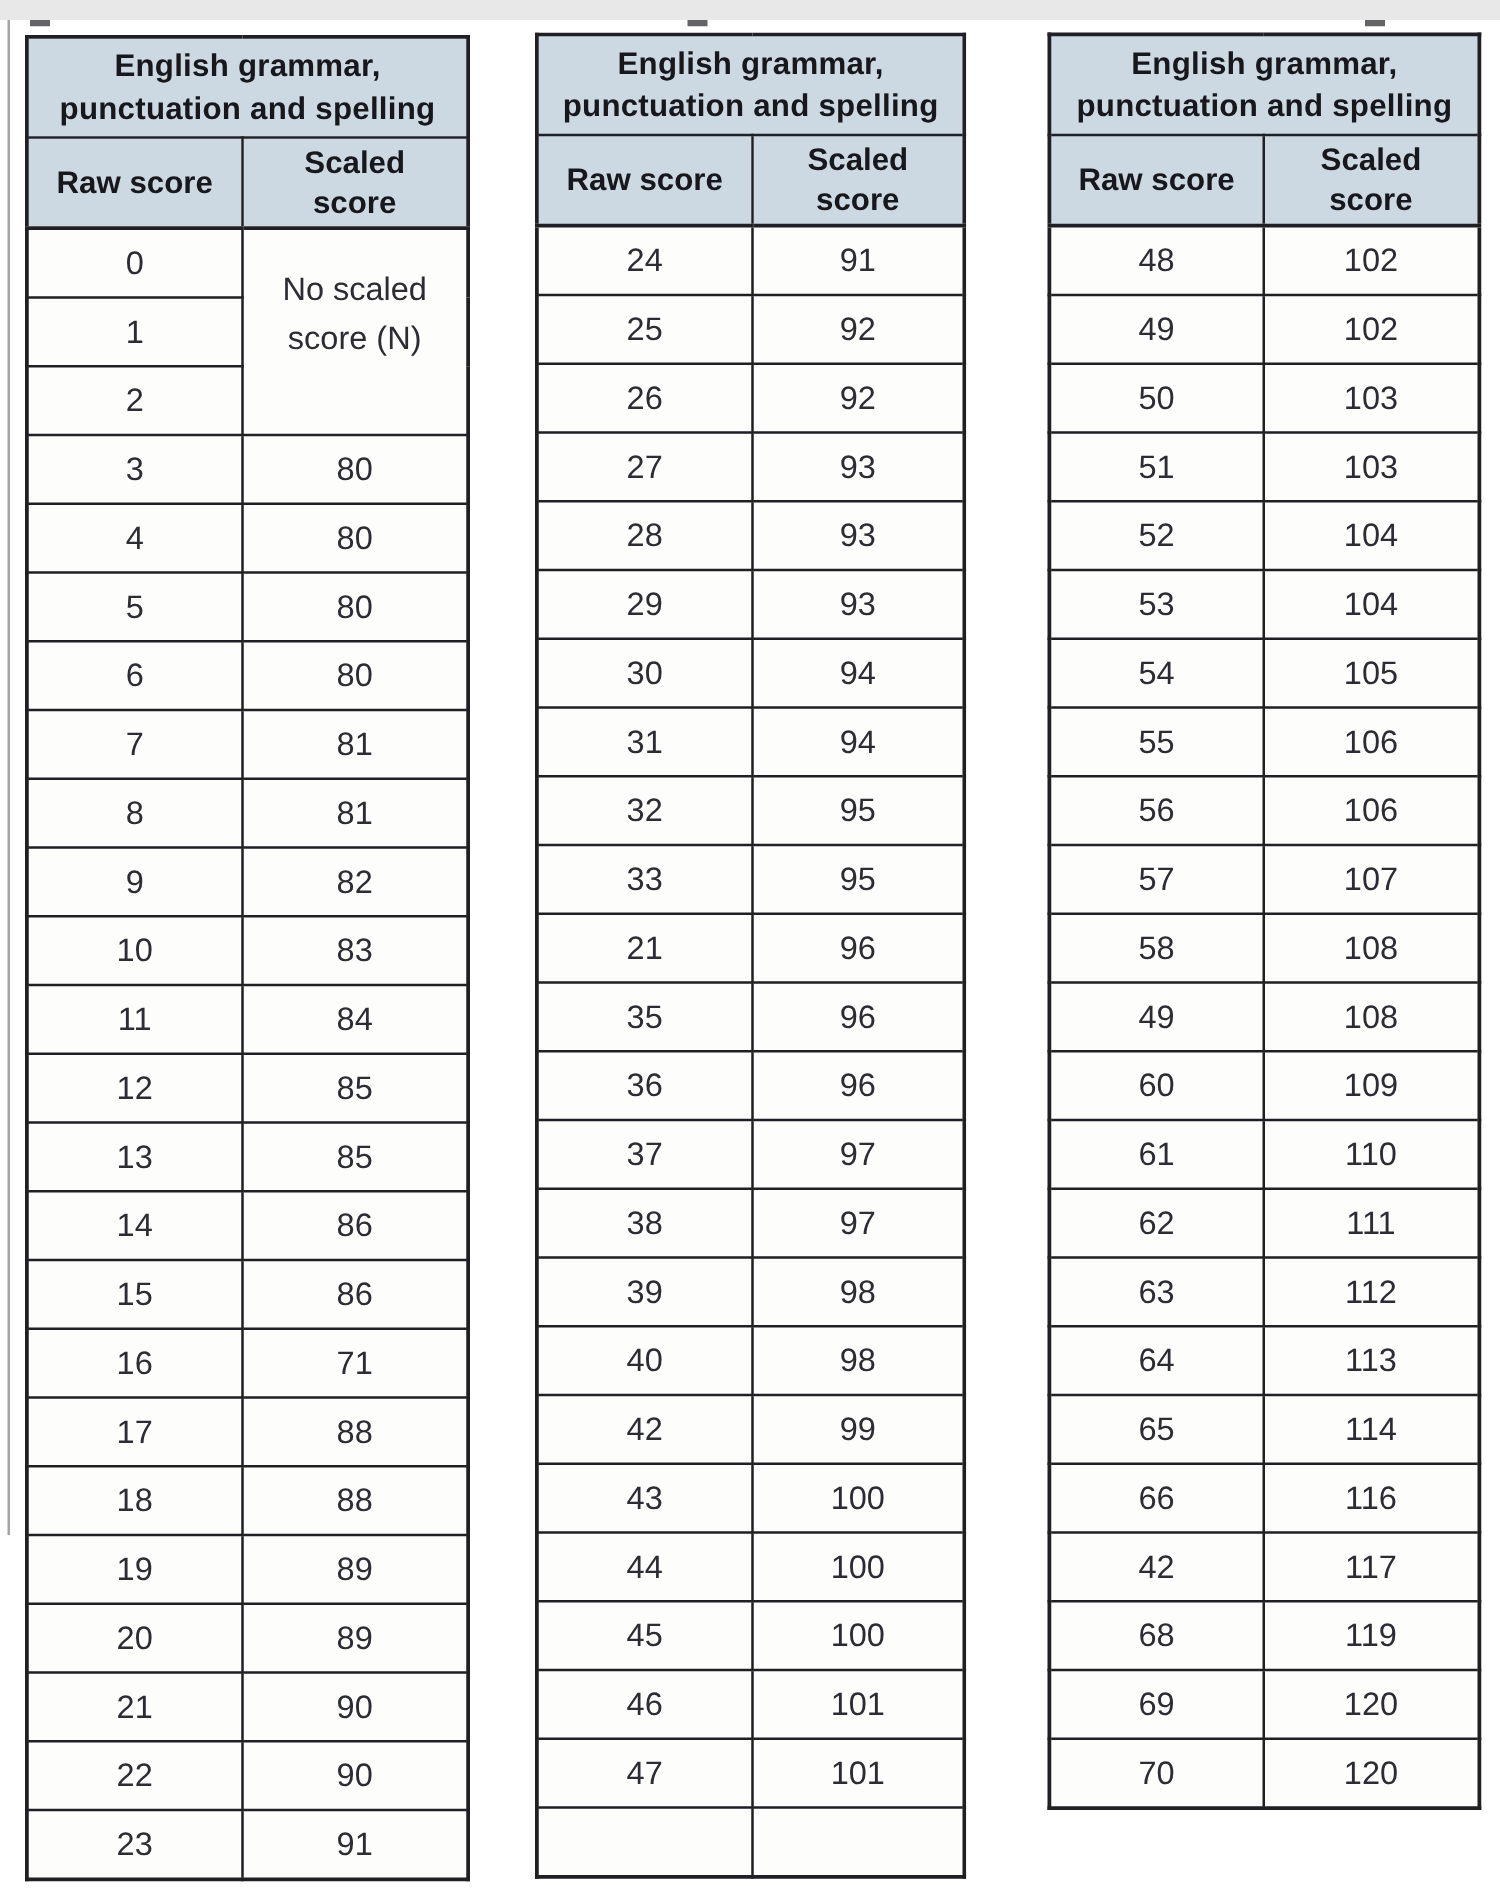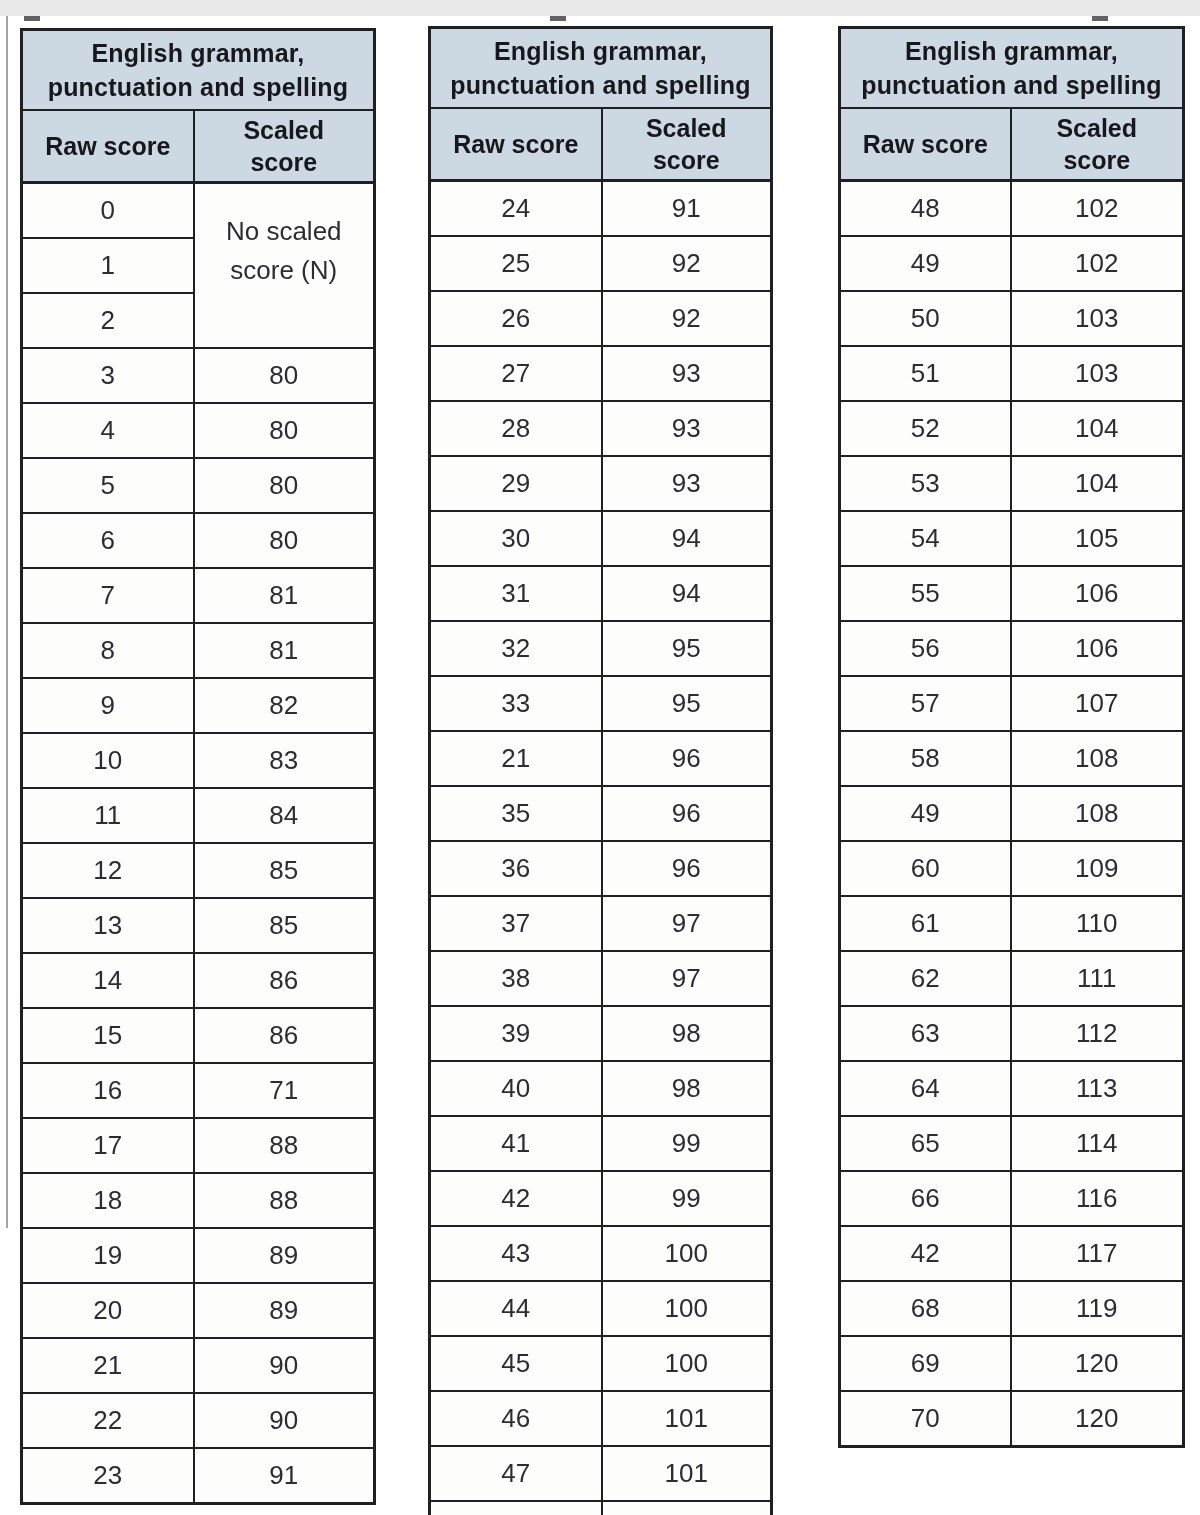--- a/index.html
+++ b/index.html
@@ -304,24 +304,20 @@
           </tr>
           <tr>
             <td class="raw">39</td>
             <td class="scaled">98</td>
           </tr>
           <tr>
             <td class="raw">40</td>
             <td class="scaled">98</td>
           </tr>
           <tr>
-            <td class="raw">41</td>
-            <td class="scaled">99</td>
-          </tr>
-          <tr>
             <td class="raw">42</td>
             <td class="scaled">99</td>
           </tr>
           <tr>
             <td class="raw">43</td>
             <td class="scaled">100</td>
           </tr>
           <tr>
             <td class="raw">44</td>
             <td class="scaled">100</td>

